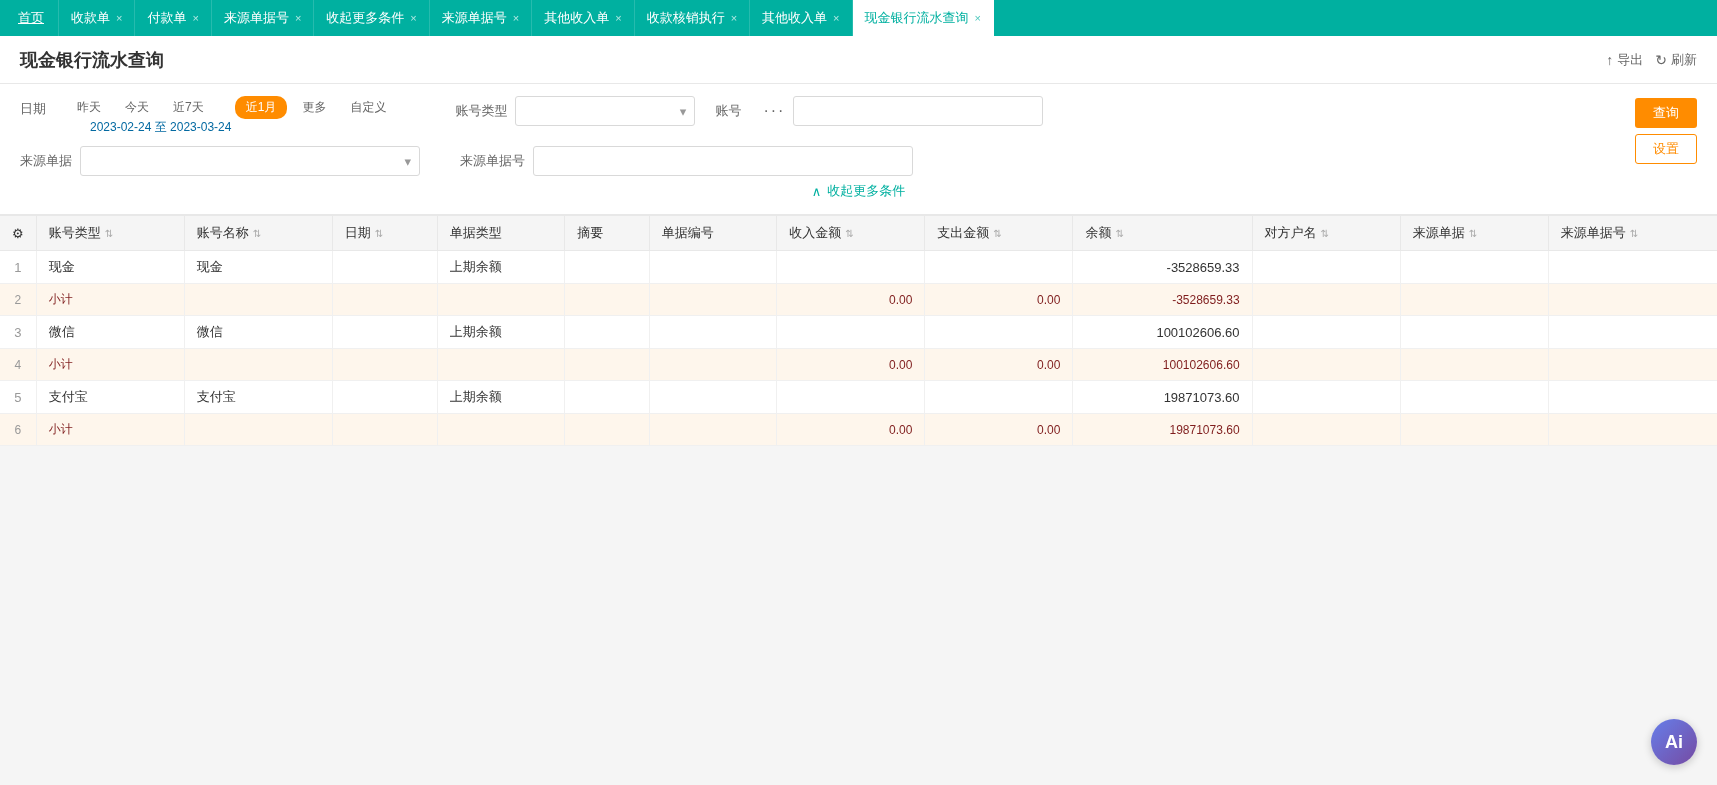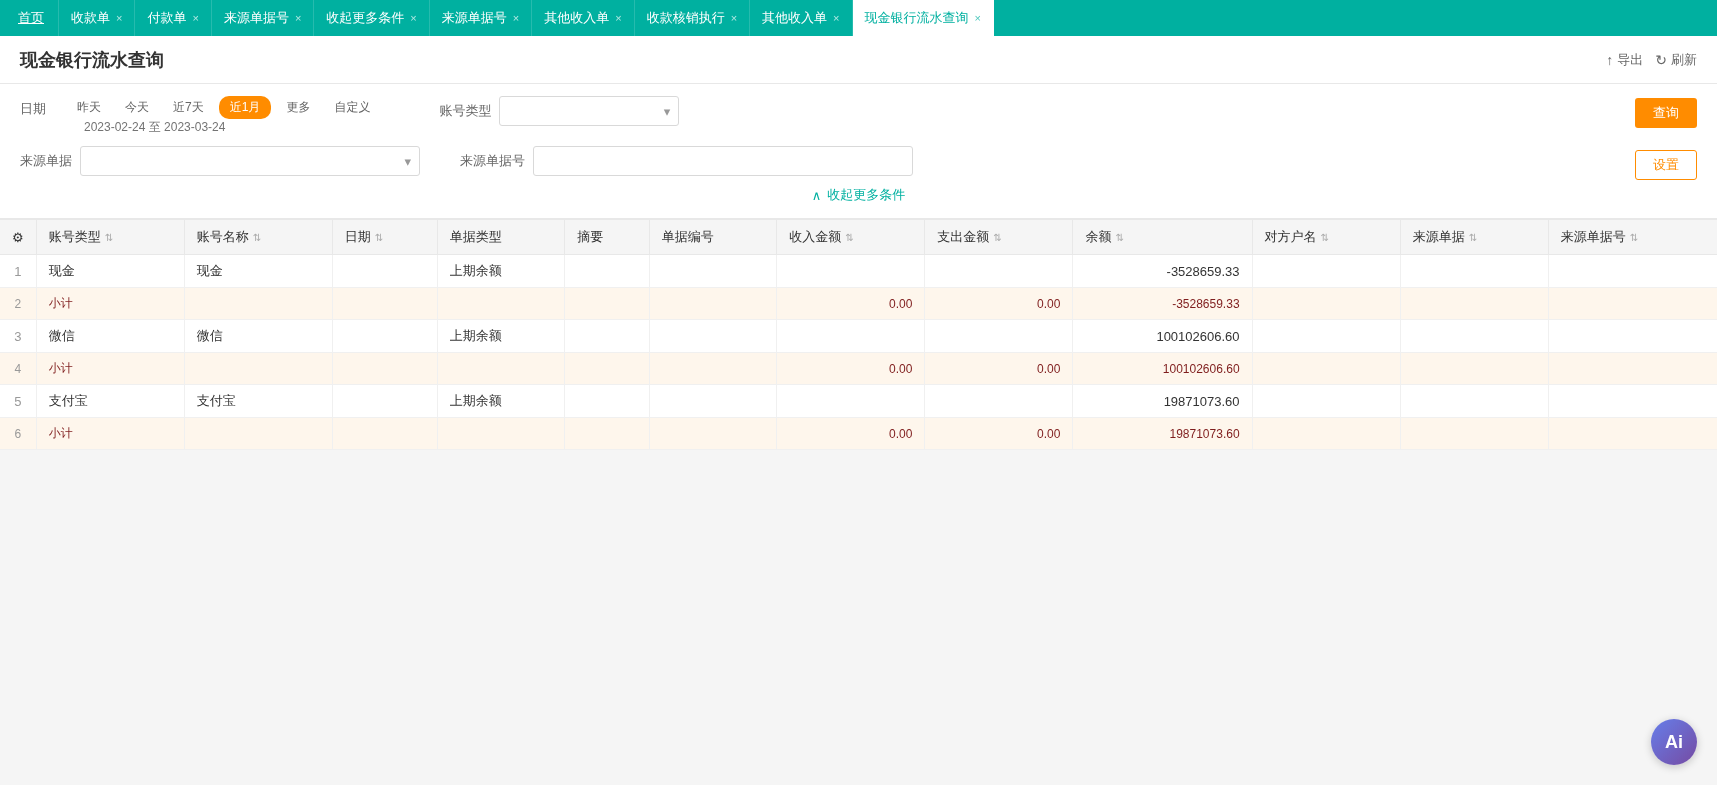--- a/index.html
+++ b/index.html
@@ -98,25 +98,26 @@
       cursor: pointer;
       font-size: 12px;
       color: #666;
       border: 1px solid transparent;
     }
     .date-btn.active {
       background: #ff8c00;
       color: #fff;
       border-radius: 10px;
       padding: 2px 10px;
+      margin-left: 16px;
     }
     .date-range-text {
-      color: #737373;
+      color: #0369a1;
       font-size: 12px;
-      margin-left: 16px;
+      margin-left: 22px;
     }
     .filter-select {
       border: 1px solid #d9d9d9;
       border-radius: 3px;
       padding: 4px 8px;
       font-size: 13px;
       background: #fff;
       cursor: pointer;
       display: flex;
       align-items: center;
@@ -254,21 +255,21 @@
       align-items: center;
       justify-content: center;
       font-size: 18px;
       font-weight: bold;
       cursor: pointer;
       box-shadow: 0 2px 8px rgba(0,0,0,0.2);
     }
     .filter-actions {
       display: flex;
       flex-direction: column;
-      gap: 22px;
+      gap: 6px;
       justify-content: flex-end;
       padding-top: 2px;
     }
 
     .source-row {
       display: flex;
       align-items: center;
       gap: 40px;
     }
     .source-item {
@@ -356,20 +357,25 @@
         </div>
 
         <div style="display:flex; align-items:center; gap:8px; margin-left: 40px;">
           <span class="filter-label">账号类型</span>
           <div class="filter-select" style="min-width:180px;">
             <span></span>
             <span class="arrow">▾</span>
           </div>
         </div>
 
+        <div style="display:flex; align-items:center; gap:8px;">
+          <span class="filter-label">账号</span>
+          <span class="account-dots">···</span>
+          <input class="account-input" type="text" style="min-width: 250px;">
+        </div>
       </div>
 
       <div class="source-row">
         <div class="source-item">
           <span class="filter-label">来源单据</span>
           <div class="filter-select" style="min-width:340px;">
             <span></span>
             <span class="arrow">▾</span>
           </div>
         </div>

